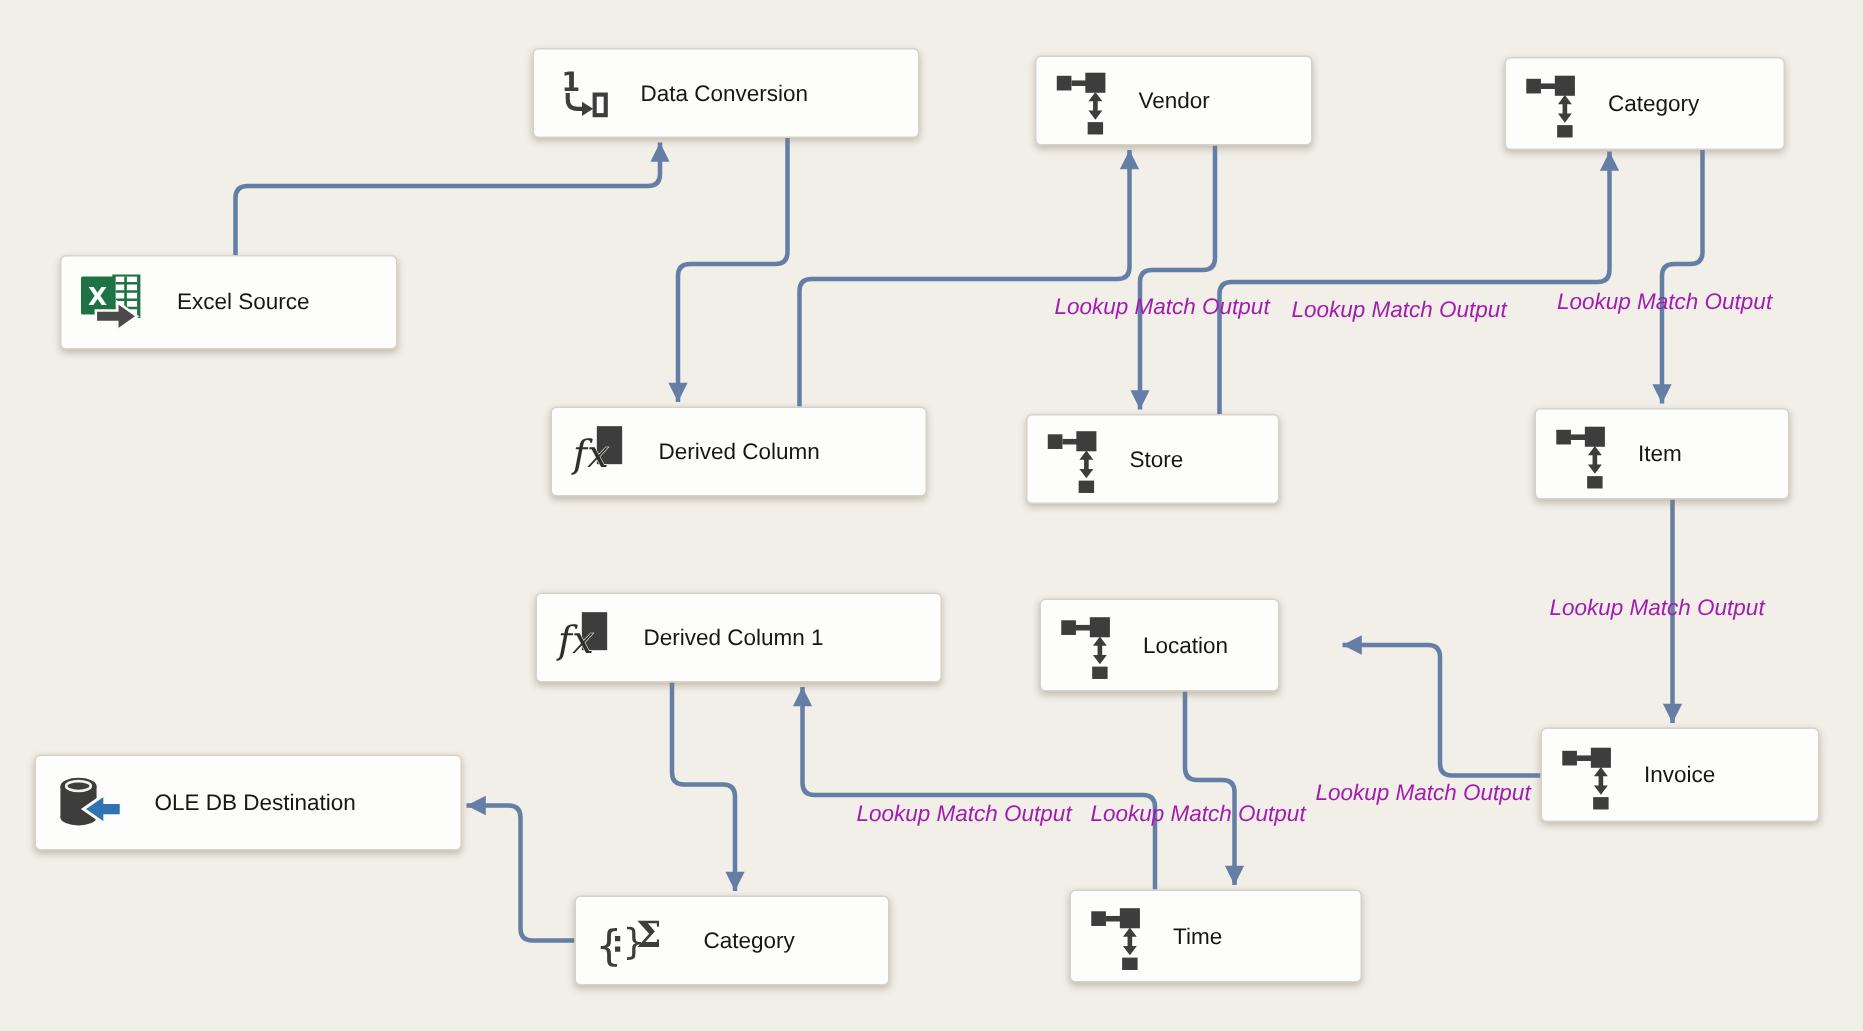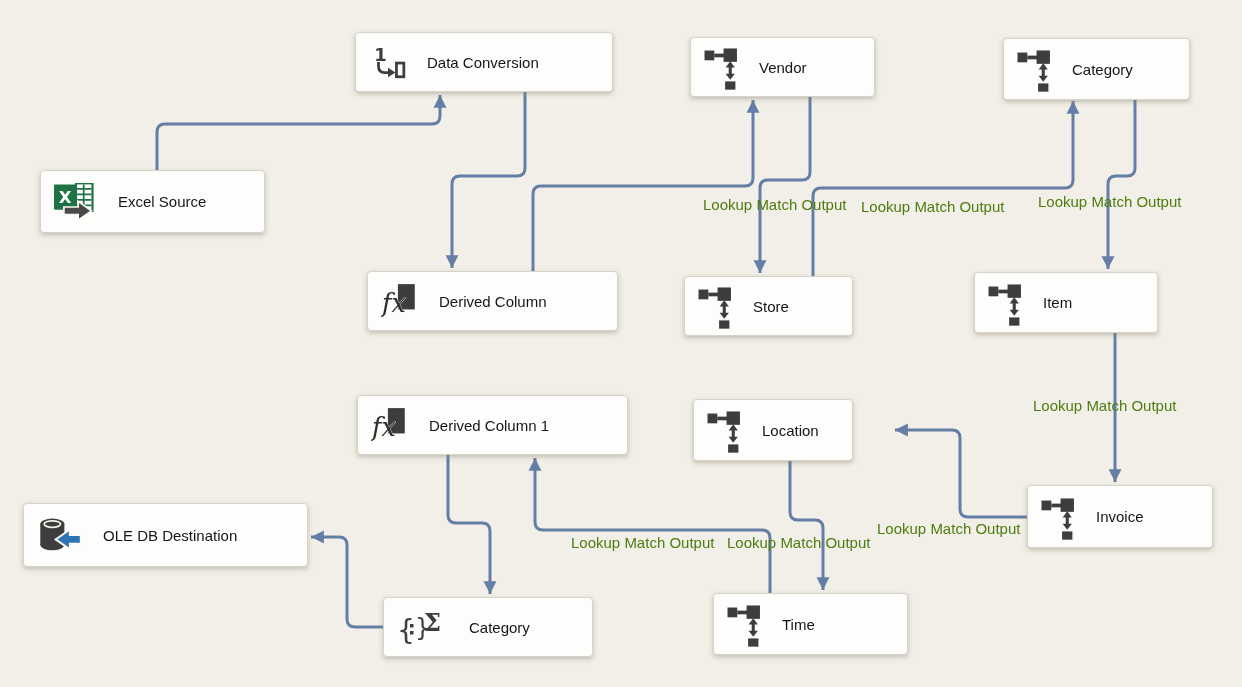--- a/index.html
+++ b/index.html
@@ -19,21 +19,21 @@
     border-radius:4px;
     box-shadow:0 2px 5px rgba(135,127,108,0.45);
     box-sizing:border-box;
     padding:0 10px 0 13px;
   }
   .node .icon{flex:0 0 auto;display:flex;align-items:center;}
   .node .label{
     font-size:15px;color:#161616;margin-left:20px;white-space:nowrap;text-align:right;
   }
   .edge-label{
-    position:absolute;font-size:15px;color:#4d7c0f;white-space:nowrap;
+    position:absolute;font-size:15px;color:#a21caf;white-space:nowrap;font-style:italic;
   }
 </style>
 </head>
 <body>
 
 <div id="canvas">
 
   <svg id="wires" xmlns="http://www.w3.org/2000/svg">
     <defs>
       <marker id="arr" viewBox="0 0 14 14" refX="13" refY="7" markerWidth="15" markerHeight="15" markerUnits="userSpaceOnUse" orient="auto">
@@ -137,21 +137,21 @@
         <rect x="19" y="4" width="13" height="13"></rect>
         <polygon points="25.5,16.5 21,22.5 30,22.5"></polygon>
           <rect x="24" y="21" width="3" height="9"></rect>
         <polygon points="25.5,34.5 21,28.5 30,28.5"></polygon>
           <rect x="20.5" y="36" width="10" height="8"></rect>
       </svg>
     </span>
     <span class="label">Store</span>
   </div>
 
-  <div class="node" style="left:974px;top:272px;width:184px;height:61px">
+  <div class="node" style="left:1023px;top:272px;width:170px;height:61px">
     <span class="icon">
       <svg width="35" height="46" viewBox="0 0 34 44" xmlns="http://www.w3.org/2000/svg" fill="#3d3d3d">
         <rect x="0.5" y="6" width="9.5" height="9.5"></rect>
           <rect x="10" y="9" width="10" height="3.6"></rect>
         <rect x="19" y="4" width="13" height="13"></rect>
         <polygon points="25.5,16.5 21,22.5 30,22.5"></polygon>
           <rect x="24" y="21" width="3" height="9"></rect>
         <polygon points="25.5,34.5 21,28.5 30,28.5"></polygon>
           <rect x="20.5" y="36" width="10" height="8"></rect>
       </svg>

